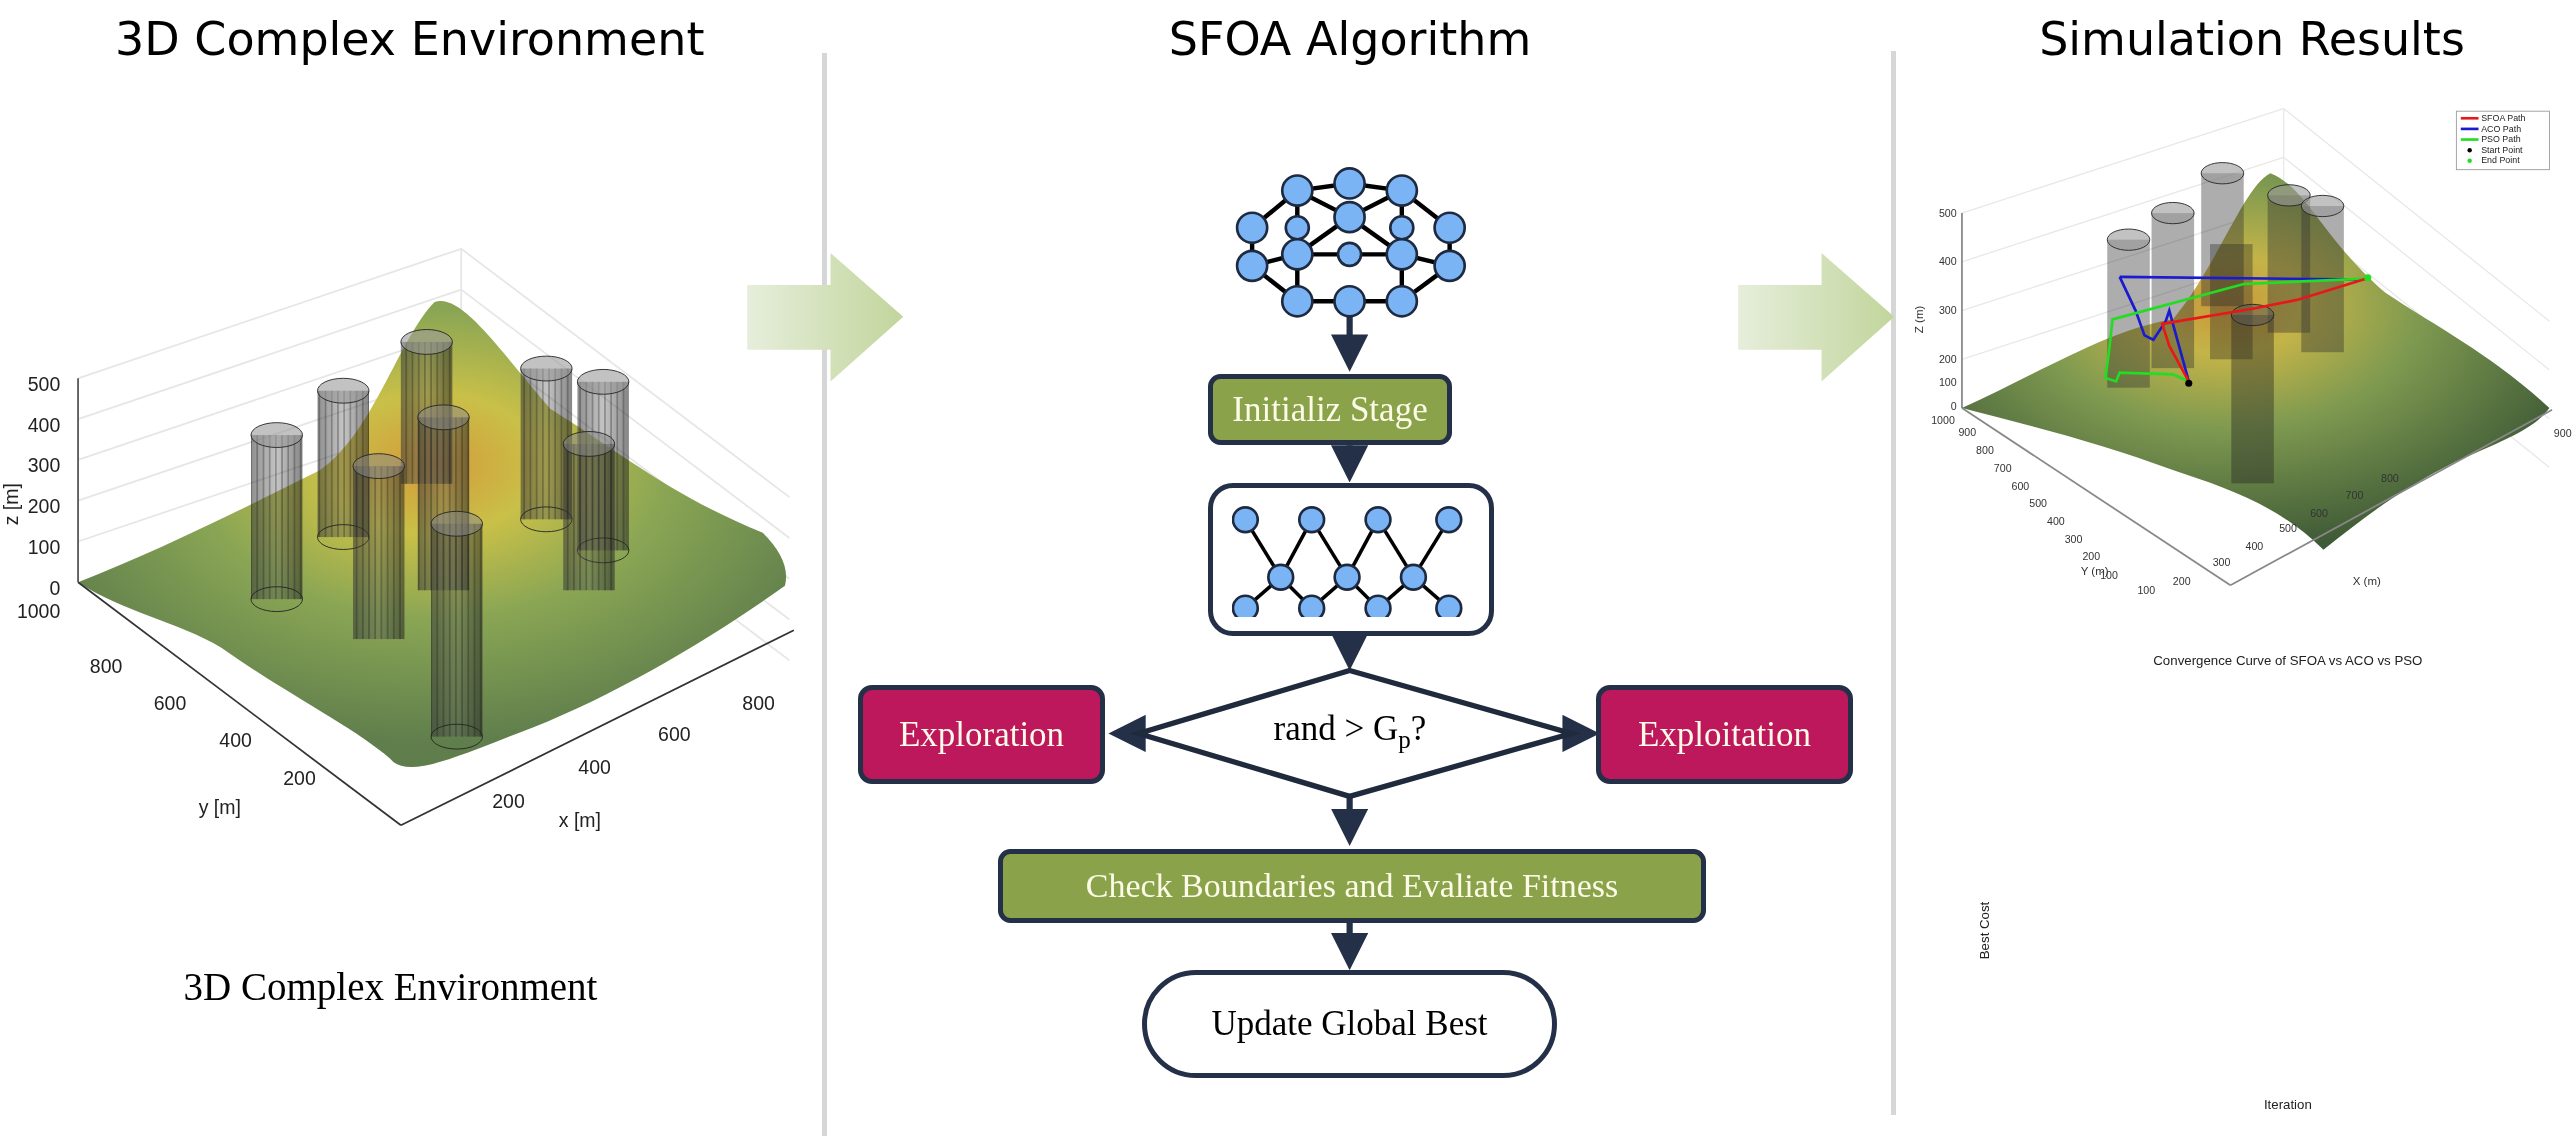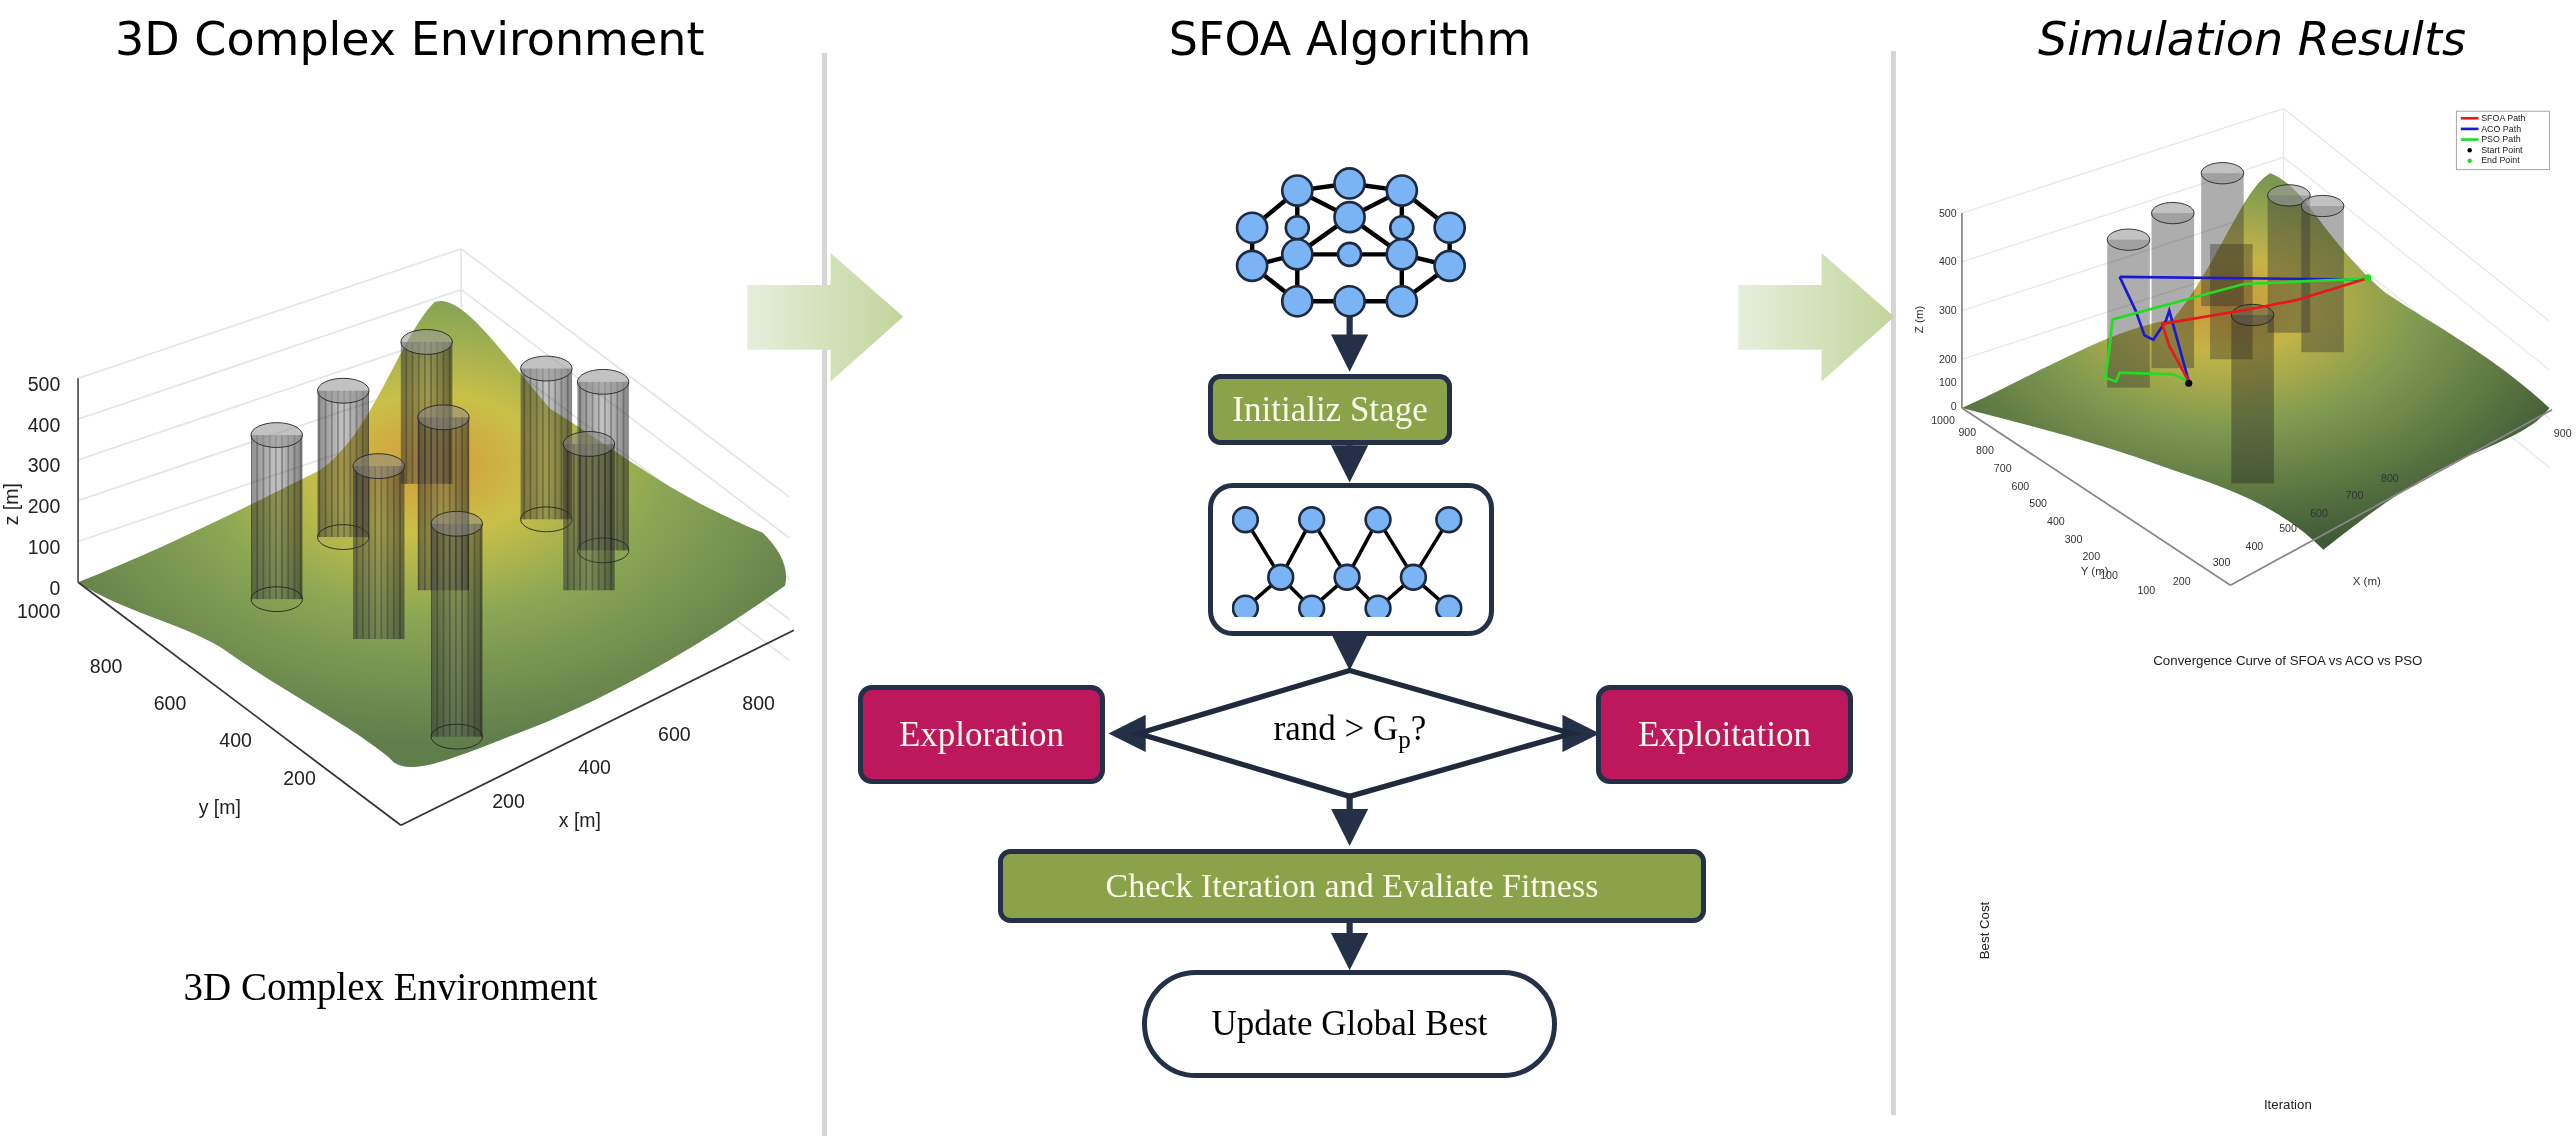--- a/index.html
+++ b/index.html
@@ -11,21 +11,21 @@
   .green { background:#8aa34a; color:#fdfbe8; border-radius:12.4px; font-size:35px; }
   .orange { background:#be185d; color:#fdfbe8; border-radius:14px; font-size:35px; }
   .caption { position:absolute; font-family:"Liberation Serif", serif; font-size:39px; text-align:center; line-height:48px; color:#000; }
   svg text { font-family:"Liberation Sans", sans-serif; }
 </style>
 </head>
 <body>
 
 <div class="panel-title" style="left:115px; width:550px;">3D Complex Environment</div>
 <div class="panel-title" style="left:1084px; width:532px;text-align:center;">SFOA Algorithm</div>
-<div class="panel-title" style="left:1986px; width:532px;font-style:italic;">Simulation Results</div>
+<div class="panel-title" style="left:1986px; width:532px;">Simulation Results</div>
 
 <div class="divider" style="left:822px; height:1084px;"></div>
 <div class="divider" style="left:1891px; height:1064px; top:51px;"></div>
 
 <svg style="position:absolute; left:747px; top:253px;" width="160" height="133" viewBox="0 0 180 150">
   <defs>
     <linearGradient id="ag1" x1="0" x2="1" y1="0" y2="0">
       <stop offset="0" stop-color="#e6eedb"></stop>
         <stop offset="1" stop-color="#c2d59c"></stop>
     </linearGradient>
@@ -260,21 +260,21 @@
 </div>
 
 <div class="box orange" style="left:858px; top:685px; width:247px; height:99px;">
   <span>Exploration</span>
 </div>
 <div class="box orange" style="left:1596px; top:685px; width:257px; height:99px;justify-content:center;">
   <span>Exploitation</span>
 </div>
 
 <div class="box green" style="left:998px; top:849px; width:708px; height:74px; font-size:34px;">
-  <span>Check Iteration and Evaliate Fitness</span>
+  <span>Check Boundaries and Evaliate Fitness</span>
 </div>
 
 <div class="box" style="left:1142px; top:970px; width:415px; height:108px; border-radius:55px; background:#fff; color:#000; font-size:35px;">
   <span>Update Global Best</span>
 </div>
 
 <svg style="position:absolute; left:1907px; top:89px;" width="669" height="514" viewBox="0 0 755 580">
   <defs>
     <radialGradient id="terr2" cx="0.45" cy="0.35" r="0.65">
       <stop offset="0" stop-color="#c9973a"></stop>

